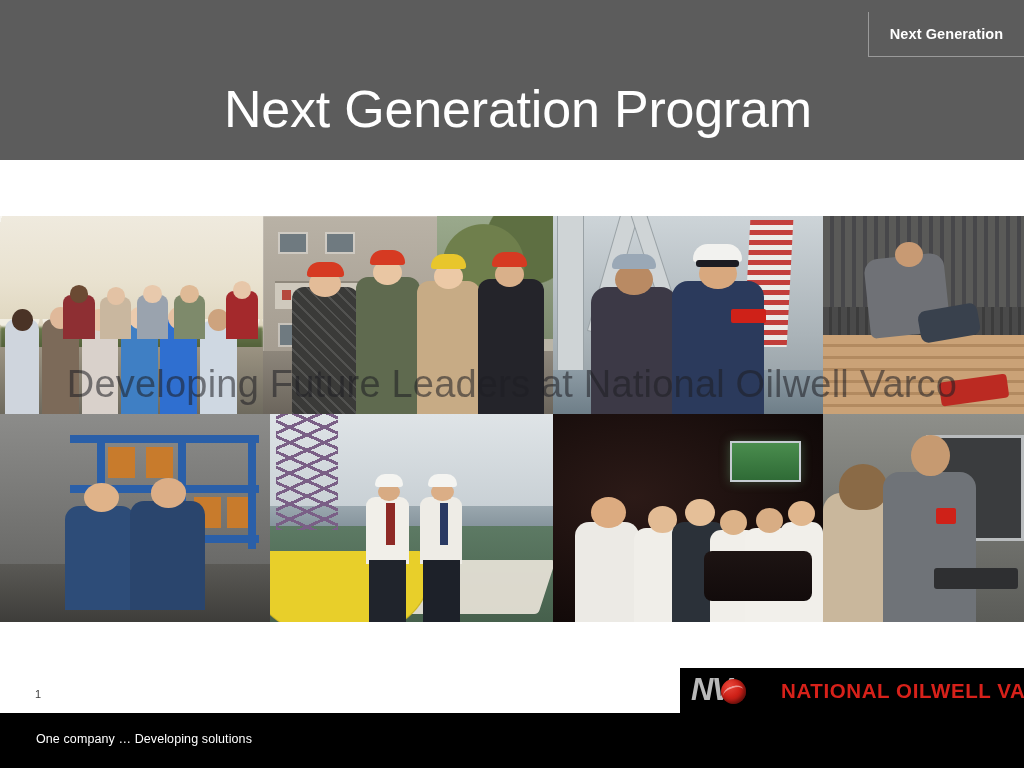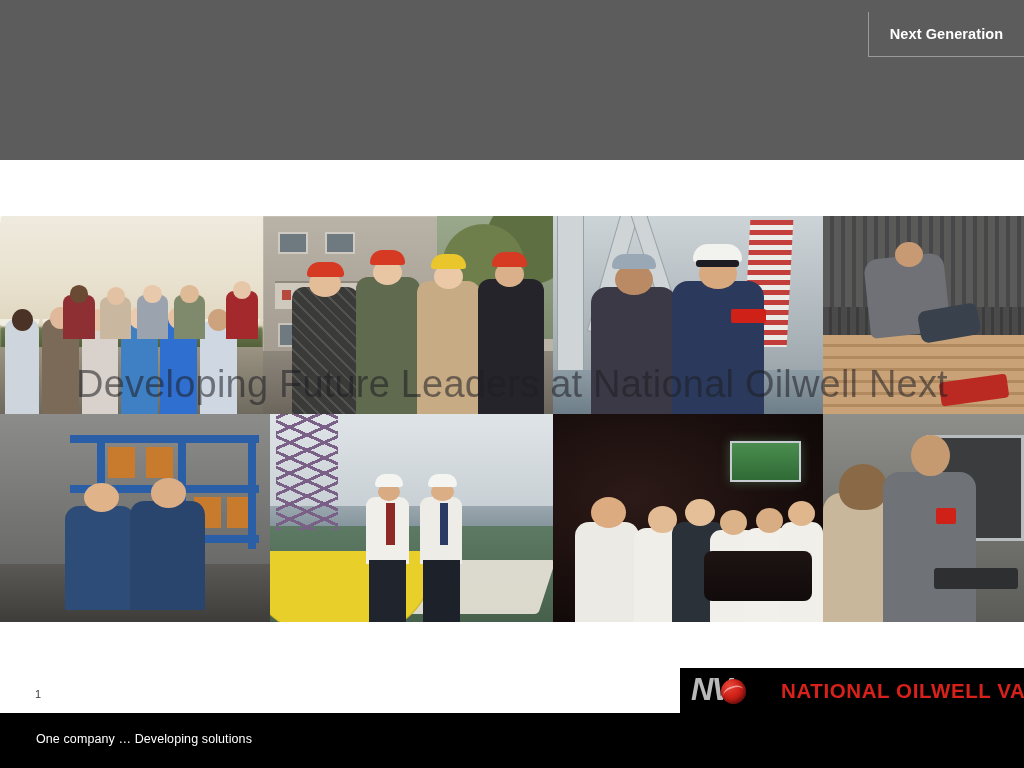--- a/index.html
+++ b/index.html
@@ -350,20 +350,21 @@
     letter-spacing: 0.1px;
   }
 </style>
 </head>
 <body>
 
 <div class="header-band">
   <div class="header-tab">
     <span class="header-tab-label">Next Generation</span>
   </div>
+  <div class="slide-title">Next Generation Program</div>
 </div>
 
 <div class="collage">
 
   <div class="photo p1">
     <div class="scene">
       <div class="sky"></div>
         <div class="tent-seam"></div>
       <div class="scallop"></div>
         <div class="treeline"></div>
@@ -537,21 +538,21 @@
         <div class="fig" style="left:30%;top:28%;width:46%;height:72%;background:#6f7378;border-radius:16px 16px 0 0;"></div>
         <div class="head" style="left:44%;top:10%;width:19%;height:20%;background:#c69a71;"></div>
         <div class="fig" style="left:56%;top:45%;width:10%;height:8%;background:#cf2118;border-radius:2px;"></div>
       </div>
       <div class="keyboard"></div>
     </div>
   </div>
 
 </div>
 
-<div class="collage-headline">Developing Future Leaders at National Oilwell Next</div>
+<div class="collage-headline">Developing Future Leaders at National Oilwell Varco</div>
 
 <div class="page-number">1</div>
 
 <div class="logo-bar">
   <div class="logo-mark">
     <span class="letters">NV</span>
     <span class="ball"></span>
   </div>
   <div class="logo-text">NATIONAL OILWELL VARCO</div>
 </div>

